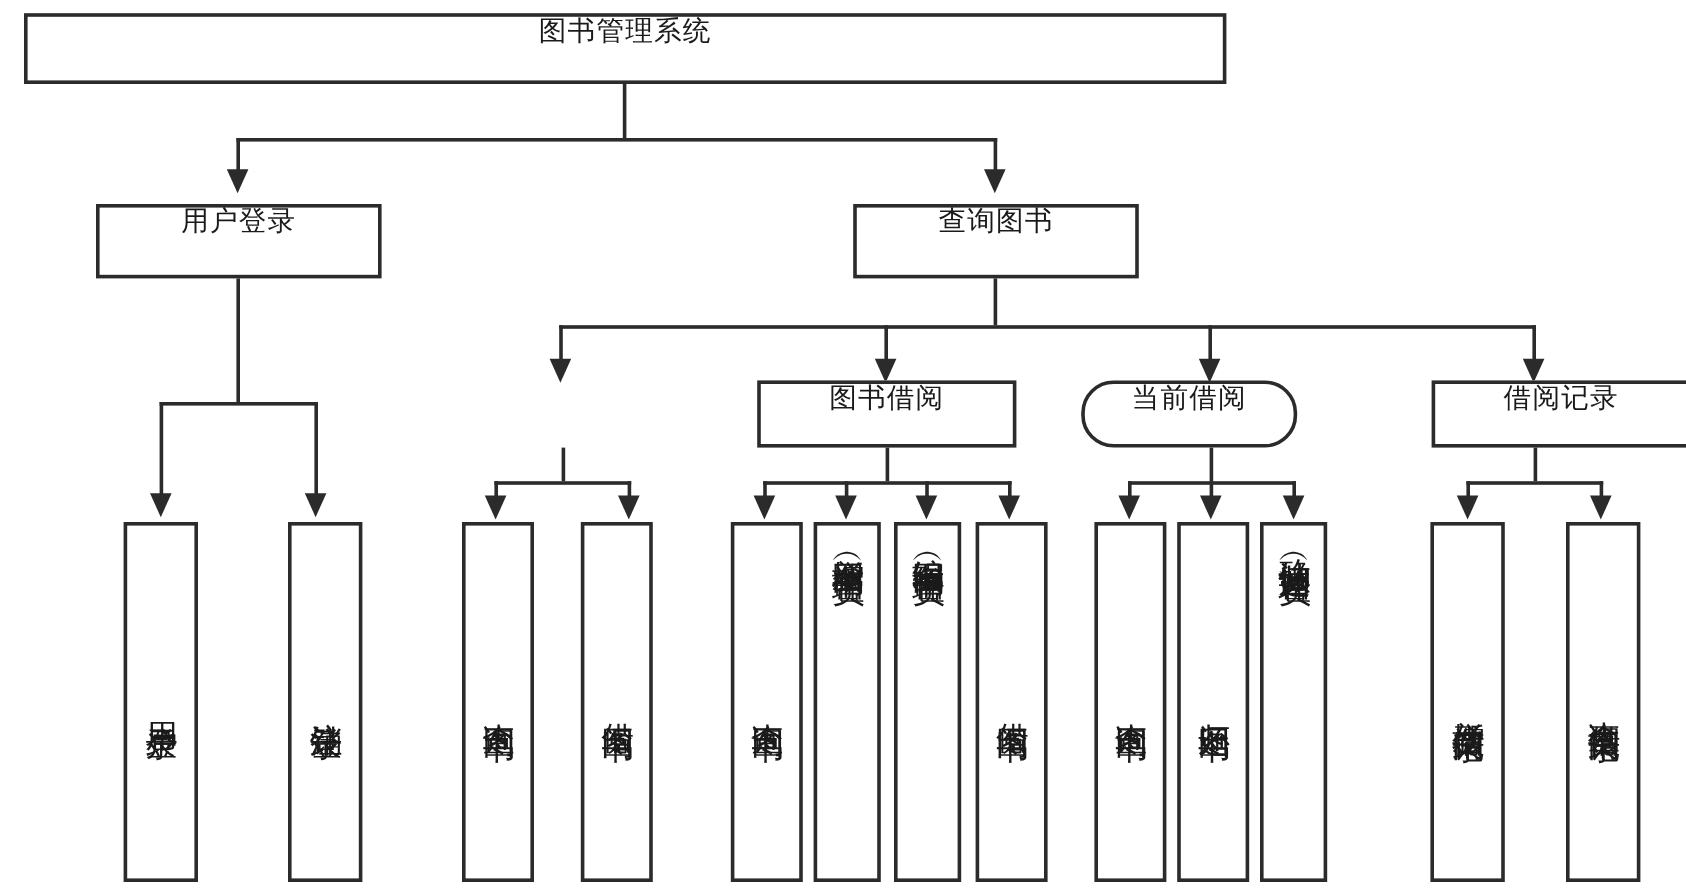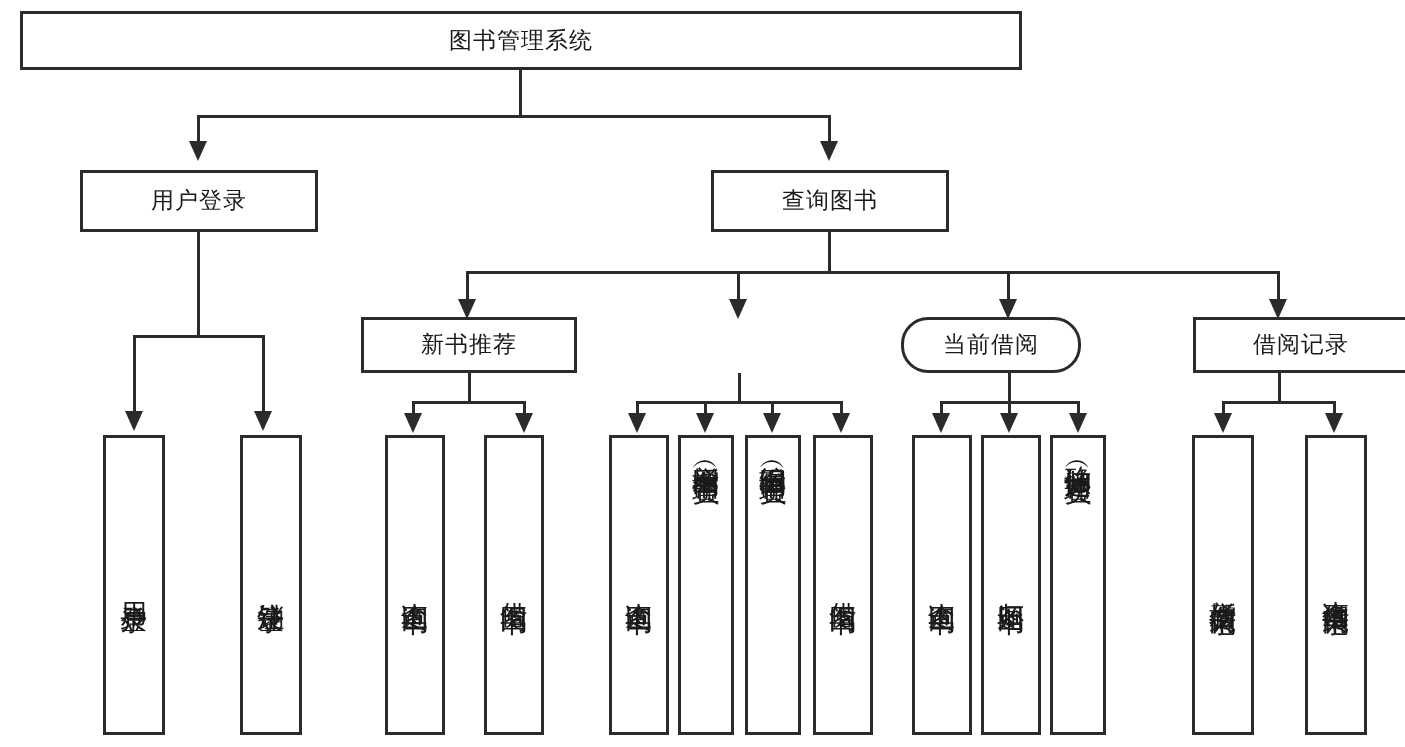--- a/index.html
+++ b/index.html
@@ -16,21 +16,20 @@
     height: 747px;
     background: #ffffff;
     overflow: hidden;
   }
   .node {
     position: absolute;
     box-sizing: border-box;
     border: 3px solid #2b2b2b;
     background: #ffffff;
     display: flex;
-    align-items: center;
     justify-content: center;
     color: #1a1a1a;
   }
   
   .node.horiz {
     font-size: 23px;
     letter-spacing: 1px;
     line-height: 1.1;
   }
   
@@ -118,22 +117,22 @@
   <div class="hline" style="left:466px; top:271px; width:814px; height:3px;"></div>
   <div class="vline" style="left:466px; top:271px; width:3px; height:30px;"></div>
   <div class="arrow" style="left:458px; top:299px;"></div>
   <div class="vline" style="left:737px; top:271px; width:3px; height:30px;"></div>
   <div class="arrow" style="left:729px; top:299px;"></div>
   <div class="vline" style="left:1007px; top:271px; width:3px; height:30px;"></div>
   <div class="arrow" style="left:999px; top:299px;"></div>
   <div class="vline" style="left:1277px; top:271px; width:3px; height:30px;"></div>
   <div class="arrow" style="left:1269px; top:299px;"></div>
 
-  <div class="node horiz" style="left:361px; top:317px; width:216px; height:56px;">
-    <span>新书推荐</span>
+  <div class="node horiz" style="left:631px; top:317px; width:216px; height:56px;">
+    <span>图书借阅</span>
   </div>
   <div class="node horiz" style="left:901px; top:317px; width:180px; height:56px;border-radius:27px;">
     <span>当前借阅</span>
   </div>
   <div class="node horiz" style="left:1193px; top:317px; width:216px; height:56px;">
     <span>借阅记录</span>
   </div>
 
   <div class="vline" style="left:468px; top:373px; width:3px; height:28px;"></div>
   <div class="hline" style="left:412px; top:401px; width:114px; height:3px;"></div>

